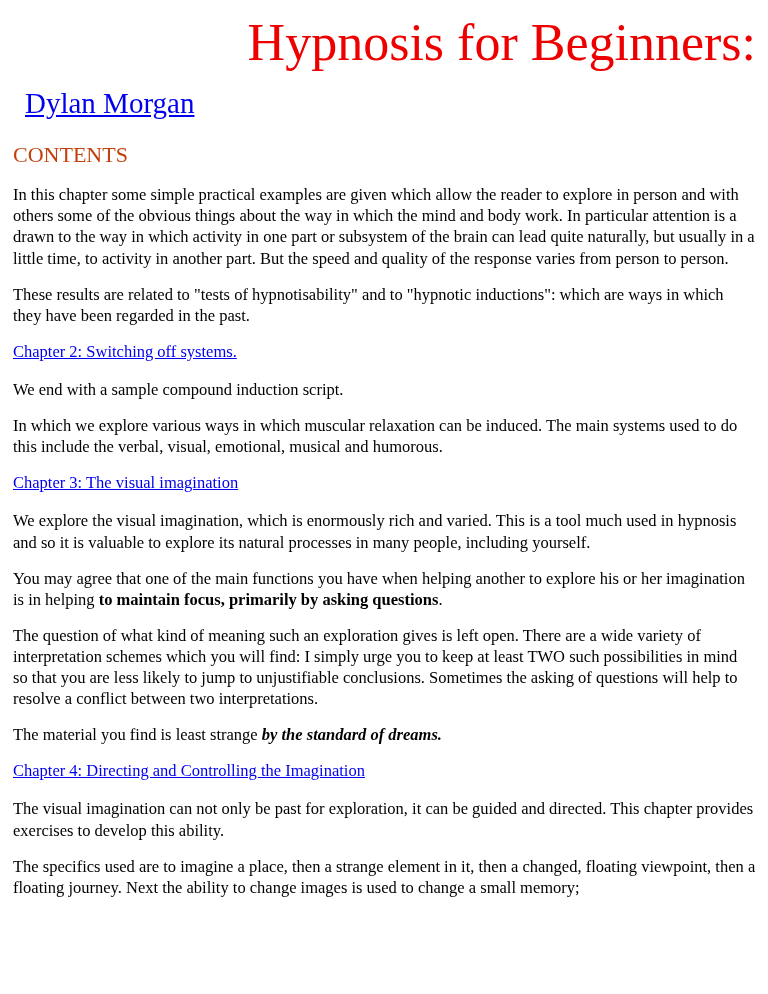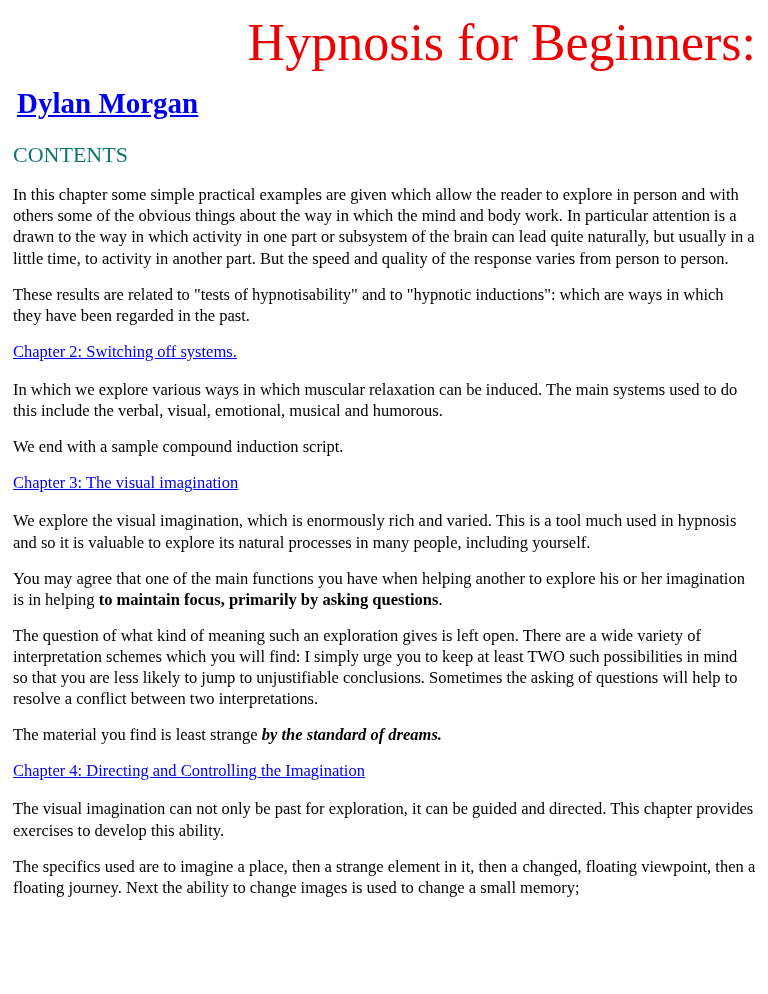--- a/index.html
+++ b/index.html
@@ -16,31 +16,31 @@
   }
   h1.title {
     color: #ee0000;
     font-weight: normal;
     font-size: 52px;
     line-height: 1.1;
     margin: 8px 0 16px 0;
     text-align: right;
   }
   h2.author {
-    font-weight: bold;
+    font-weight: normal;
     font-size: 29px;
-    margin: 0 0 22px 4px;
+    margin: 0 0 22px 12px;
   }
   h2.author a {
     color: #0000ee;
     text-decoration: underline;
     cursor: pointer;
   }
   h3.contents {
-    color: #0f766e;
+    color: #c2410c;
     font-weight: normal;
     font-size: 22px;
     margin: 0 0 16px 0;
   }
   p {
     font-size: 16.5px;
     line-height: 1.28;
     margin: 0 0 15px 0;
   }
   p.linkline {
@@ -66,23 +66,23 @@
   <h3 class="contents">CONTENTS</h3>
 
 
 
   <p>In this chapter some simple practical examples are given which allow the reader to explore in person and with others some of the obvious things about the way in which the mind and body work. In particular attention is a drawn to the way in which activity in one part or subsystem of the brain can lead quite naturally, but usually in a little time, to activity in another part. But the speed and quality of the response varies from person to person.</p>
 
   <p>These results are related to "tests of hypnotisability" and to "hypnotic inductions": which are ways in which they have been regarded in the past.</p>
 
   <p class="linkline"><a class="doclink">Chapter 2: Switching off systems.</a></p>
 
+  <p>We end with a sample compound induction script.</p>
+
   <p>In which we explore various ways in which muscular relaxation can be induced. The main systems used to do this include the verbal, visual, emotional, musical and humorous.</p>
-
-  <p>We end with a sample compound induction script.</p>
 
   <p class="linkline"><a class="doclink">Chapter 3: The visual imagination</a></p>
 
   <p>We explore the visual imagination, which is enormously rich and varied. This is a tool much used in hypnosis and so it is valuable to explore its natural processes in many people, including yourself.</p>
 
   <p><span>You may agree that one of the main functions you have when helping another to explore his or her imagination is in helping </span><span class="b">to maintain focus, primarily by asking questions</span><span>.</span></p>
 
   <p>The question of what kind of meaning such an exploration gives is left open. There are a wide variety of interpretation schemes which you will find: I simply urge you to keep at least TWO such possibilities in mind so that you are less likely to jump to unjustifiable conclusions. Sometimes the asking of questions will help to resolve a conflict between two interpretations.</p>
 
   <p><span>The material you find is least strange </span><span class="bi">by the standard of dreams.</span></p>

